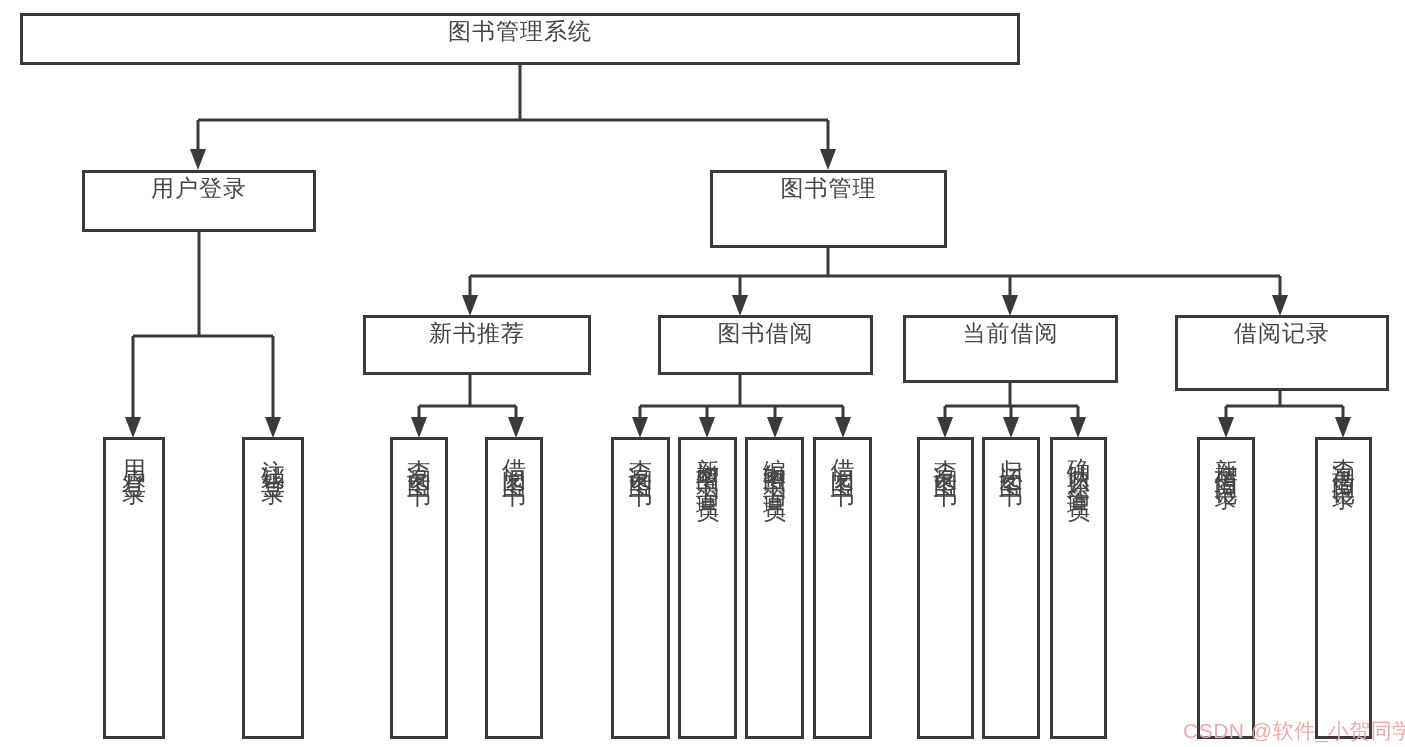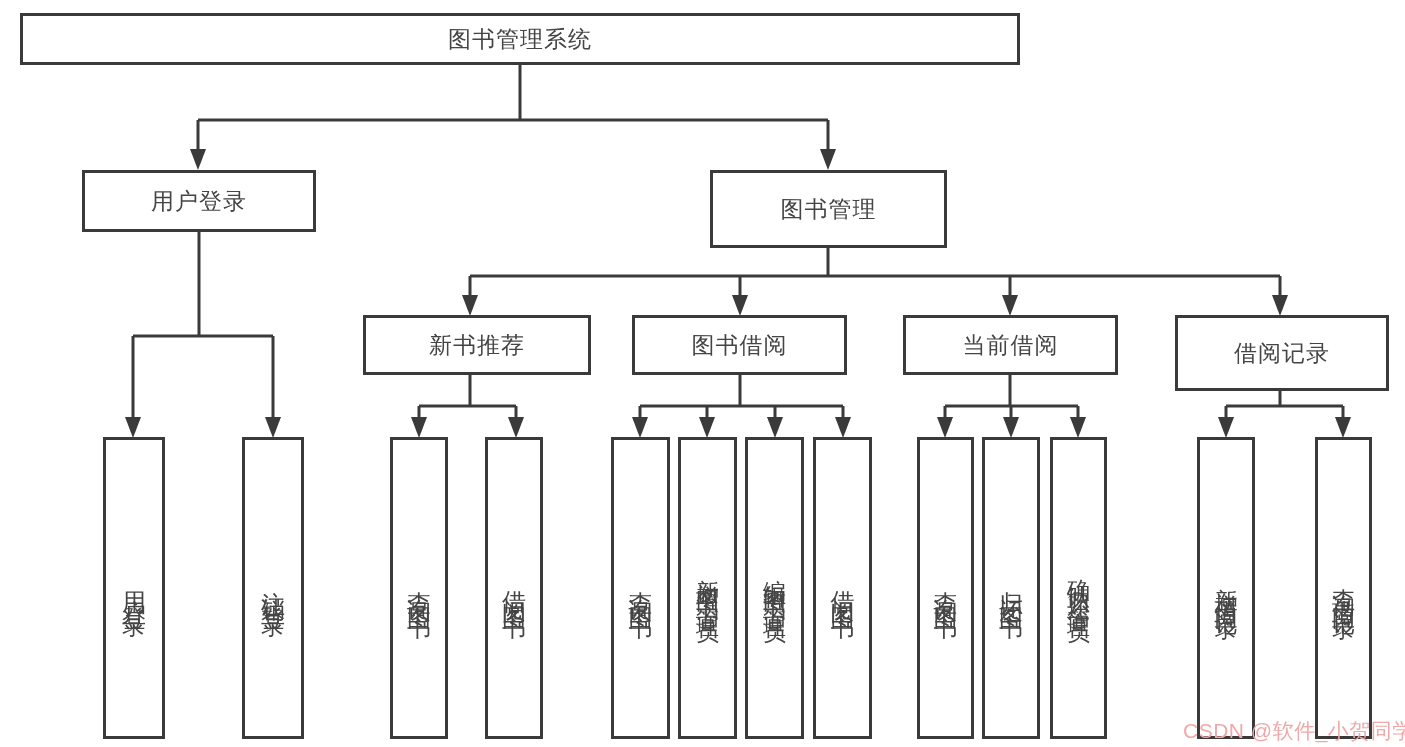--- a/index.html
+++ b/index.html
@@ -16,21 +16,21 @@
     overflow:hidden;
   }
   .canvas{position:absolute;left:0;top:0;width:1405px;height:747px;}
   svg.connectors{position:absolute;left:0;top:0;pointer-events:none;}
   .box{
     position:absolute;
     box-sizing:border-box;
     border:3px solid var(--line);
     background:#fff;
     display:flex;
-    align-items:center;
+    align-items:flex-start;
     justify-content:center;
     color:var(--text);
   }
   .hbox span{
     font-size:23px;
     letter-spacing:1px;
     white-space:nowrap;
   }
   .vbox span{
     writing-mode:vertical-rl;
@@ -99,24 +99,24 @@
   <div class="box hbox" style="left:82px;top:170px;width:234px;height:62px">
     <span>用户登录</span>
   </div>
   <div class="box hbox" style="left:710px;top:170px;width:237px;height:78px">
     <span>图书管理</span>
   </div>
 
   <div class="box hbox" style="left:363px;top:315px;width:228px;height:60px">
     <span>新书推荐</span>
   </div>
-  <div class="box hbox" style="left:632px;top:315px;width:215px;height:60px">
+  <div class="box hbox" style="left:658px;top:315px;width:215px;height:60px">
     <span>图书借阅</span>
   </div>
-  <div class="box hbox" style="left:903px;top:315px;width:215px;height:60px">
+  <div class="box hbox" style="left:903px;top:315px;width:215px;height:68px">
     <span>当前借阅</span>
   </div>
   <div class="box hbox" style="left:1175px;top:315px;width:214px;height:76px">
     <span>借阅记录</span>
   </div>
 
   <div class="box vbox" style="left:103px;top:437px;width:62px;height:302px">
     <span>用户登录</span>
   </div>
   <div class="box vbox" style="left:242px;top:437px;width:62px;height:302px">

